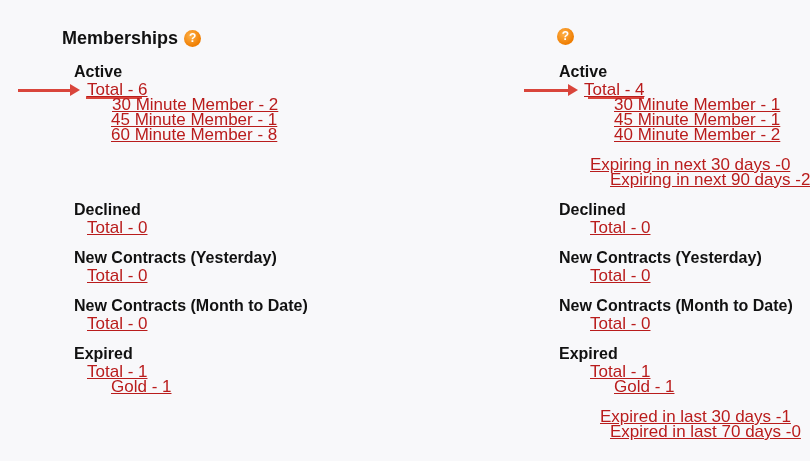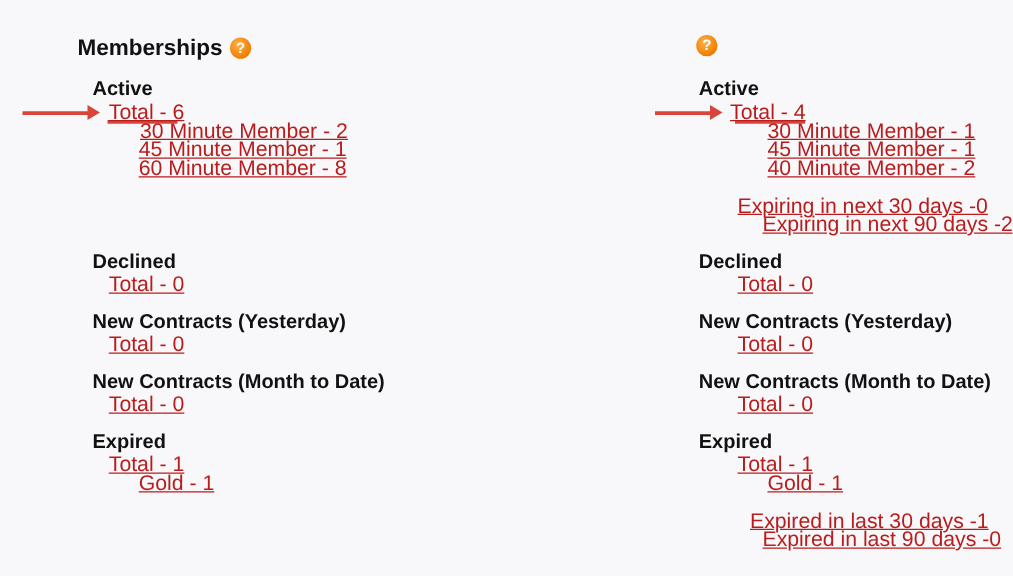--- a/index.html
+++ b/index.html
@@ -70,14 +70,14 @@
   <div class="h" style="top:249px">New Contracts (Yesterday)</div>
   <a class="l" style="left:43px;top:268px">Total - 0</a>
 
   <div class="h" style="top:297px">New Contracts (Month to Date)</div>
   <a class="l" style="left:43px;top:316px">Total - 0</a>
 
   <div class="h" style="top:345px">Expired</div>
   <a class="l" style="left:43px;top:364px">Total - 1</a>
   <a class="l" style="left:67px;top:379px">Gold - 1</a>
   <a class="l" style="left:53px;top:409px">Expired in last 30 days -1</a>
-  <a class="l" style="left:63px;top:424px">Expired in last 90 days -0</a>
+  <a class="l" style="left:63px;top:424px">Expired in last 70 days -0</a>
 </div>
 
 </body></html>

